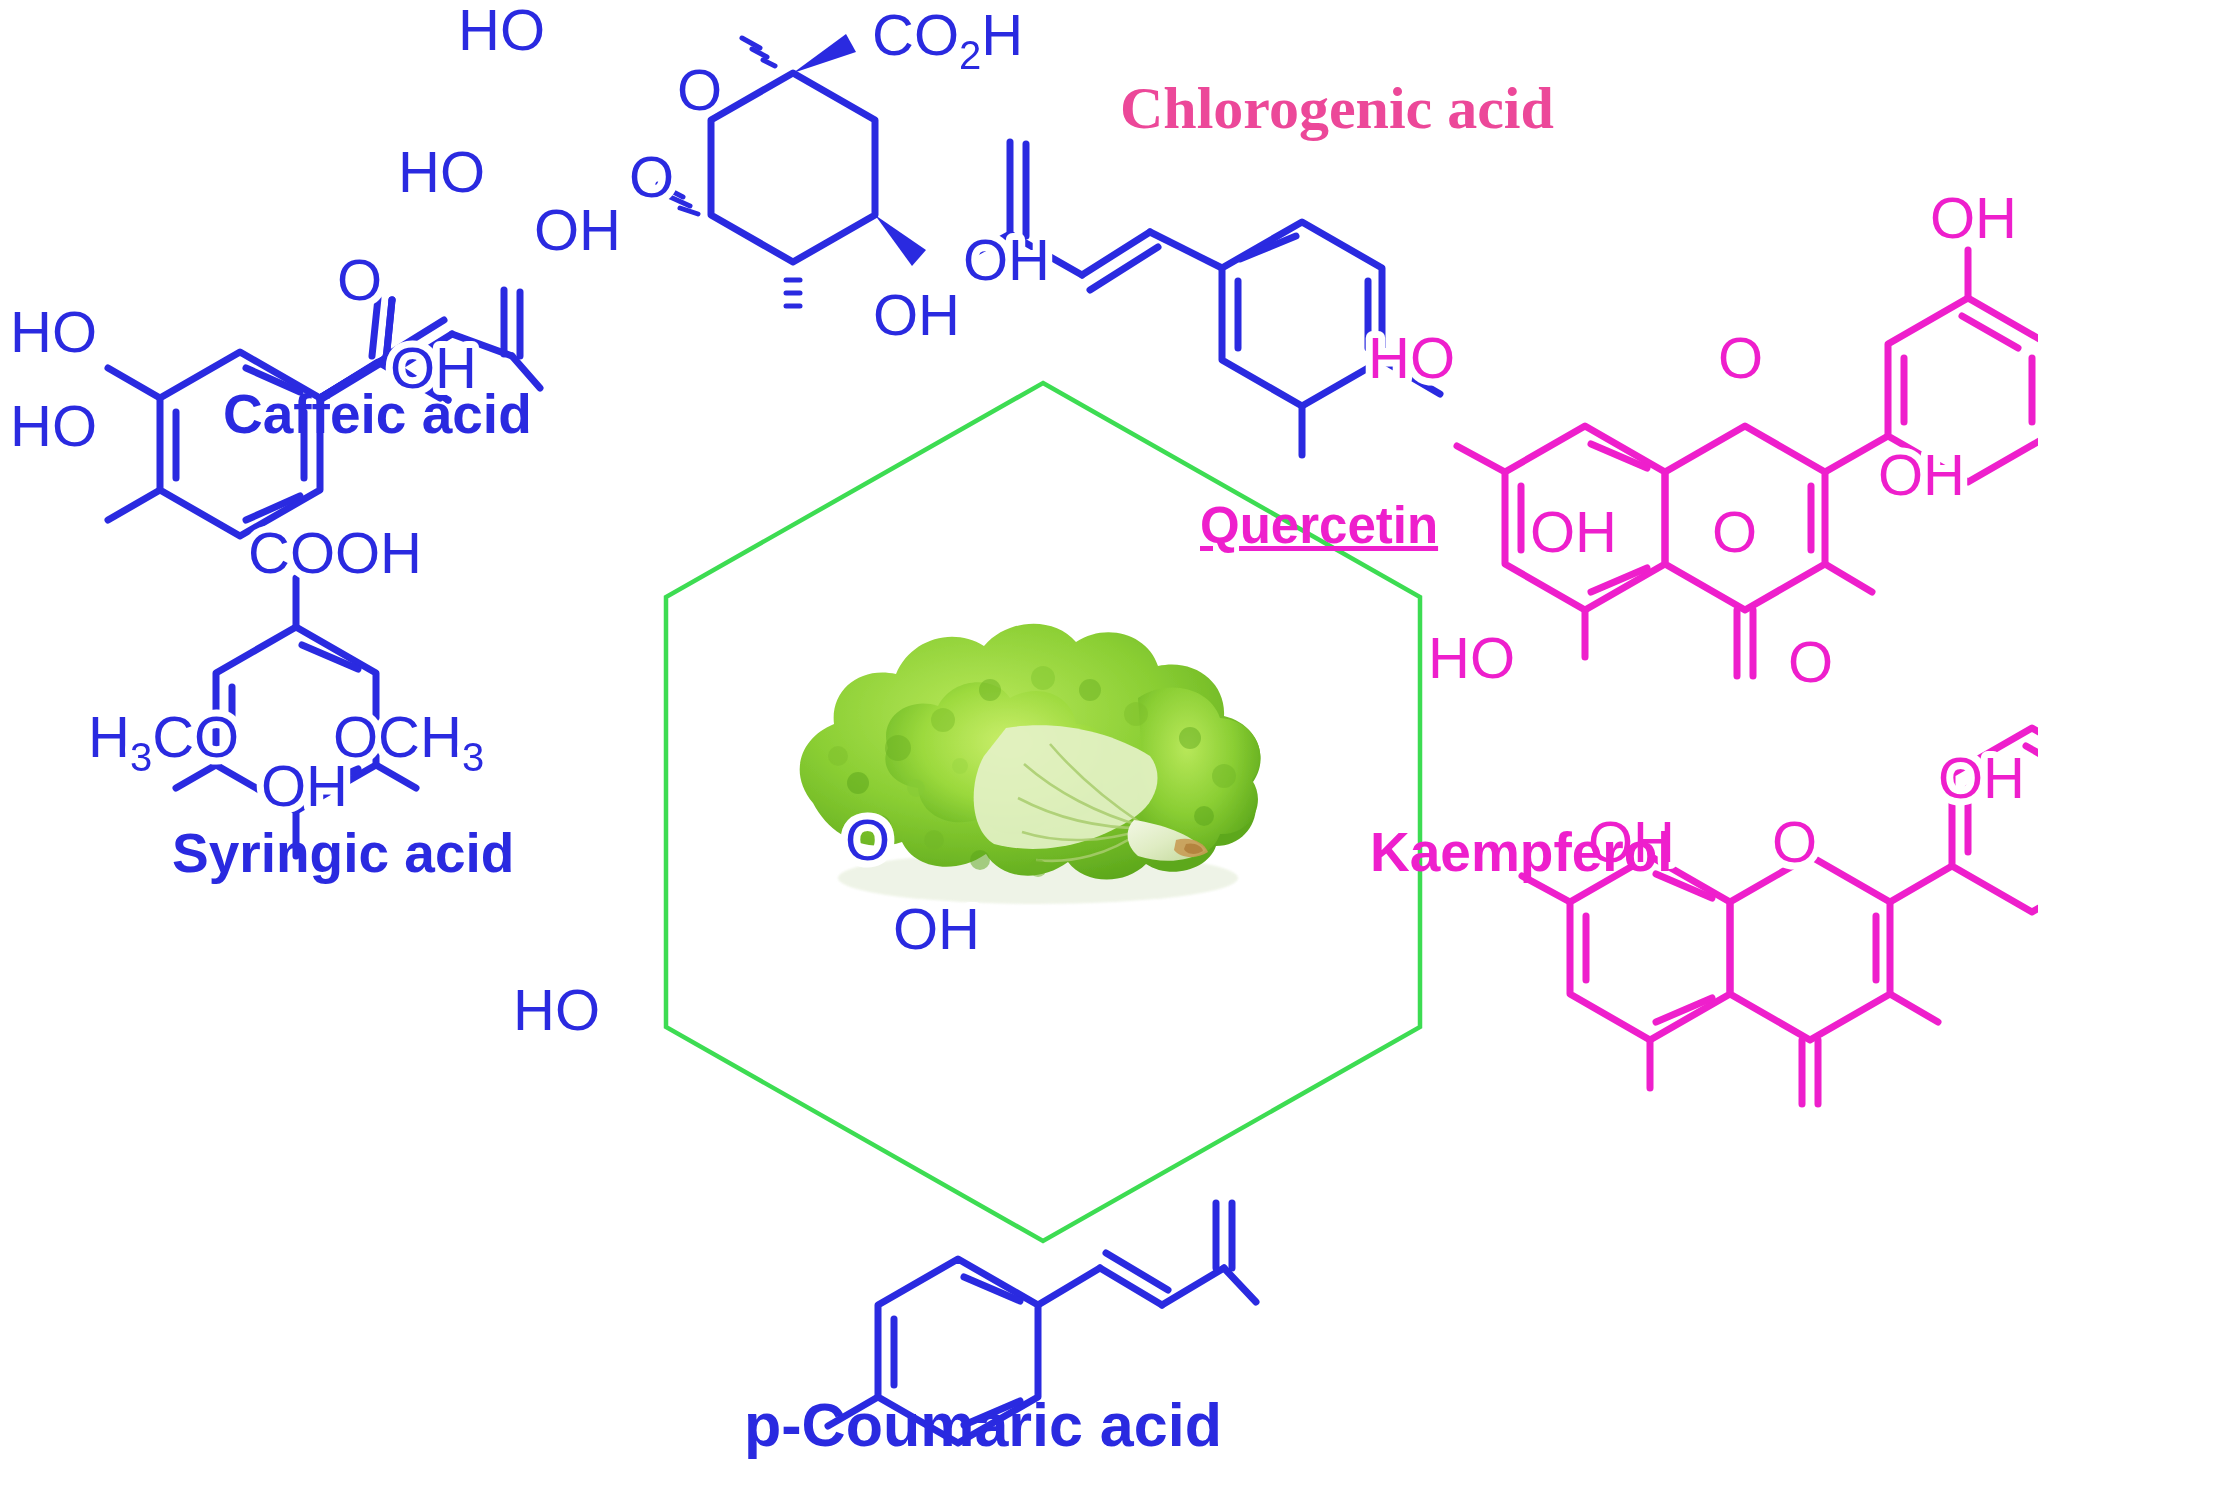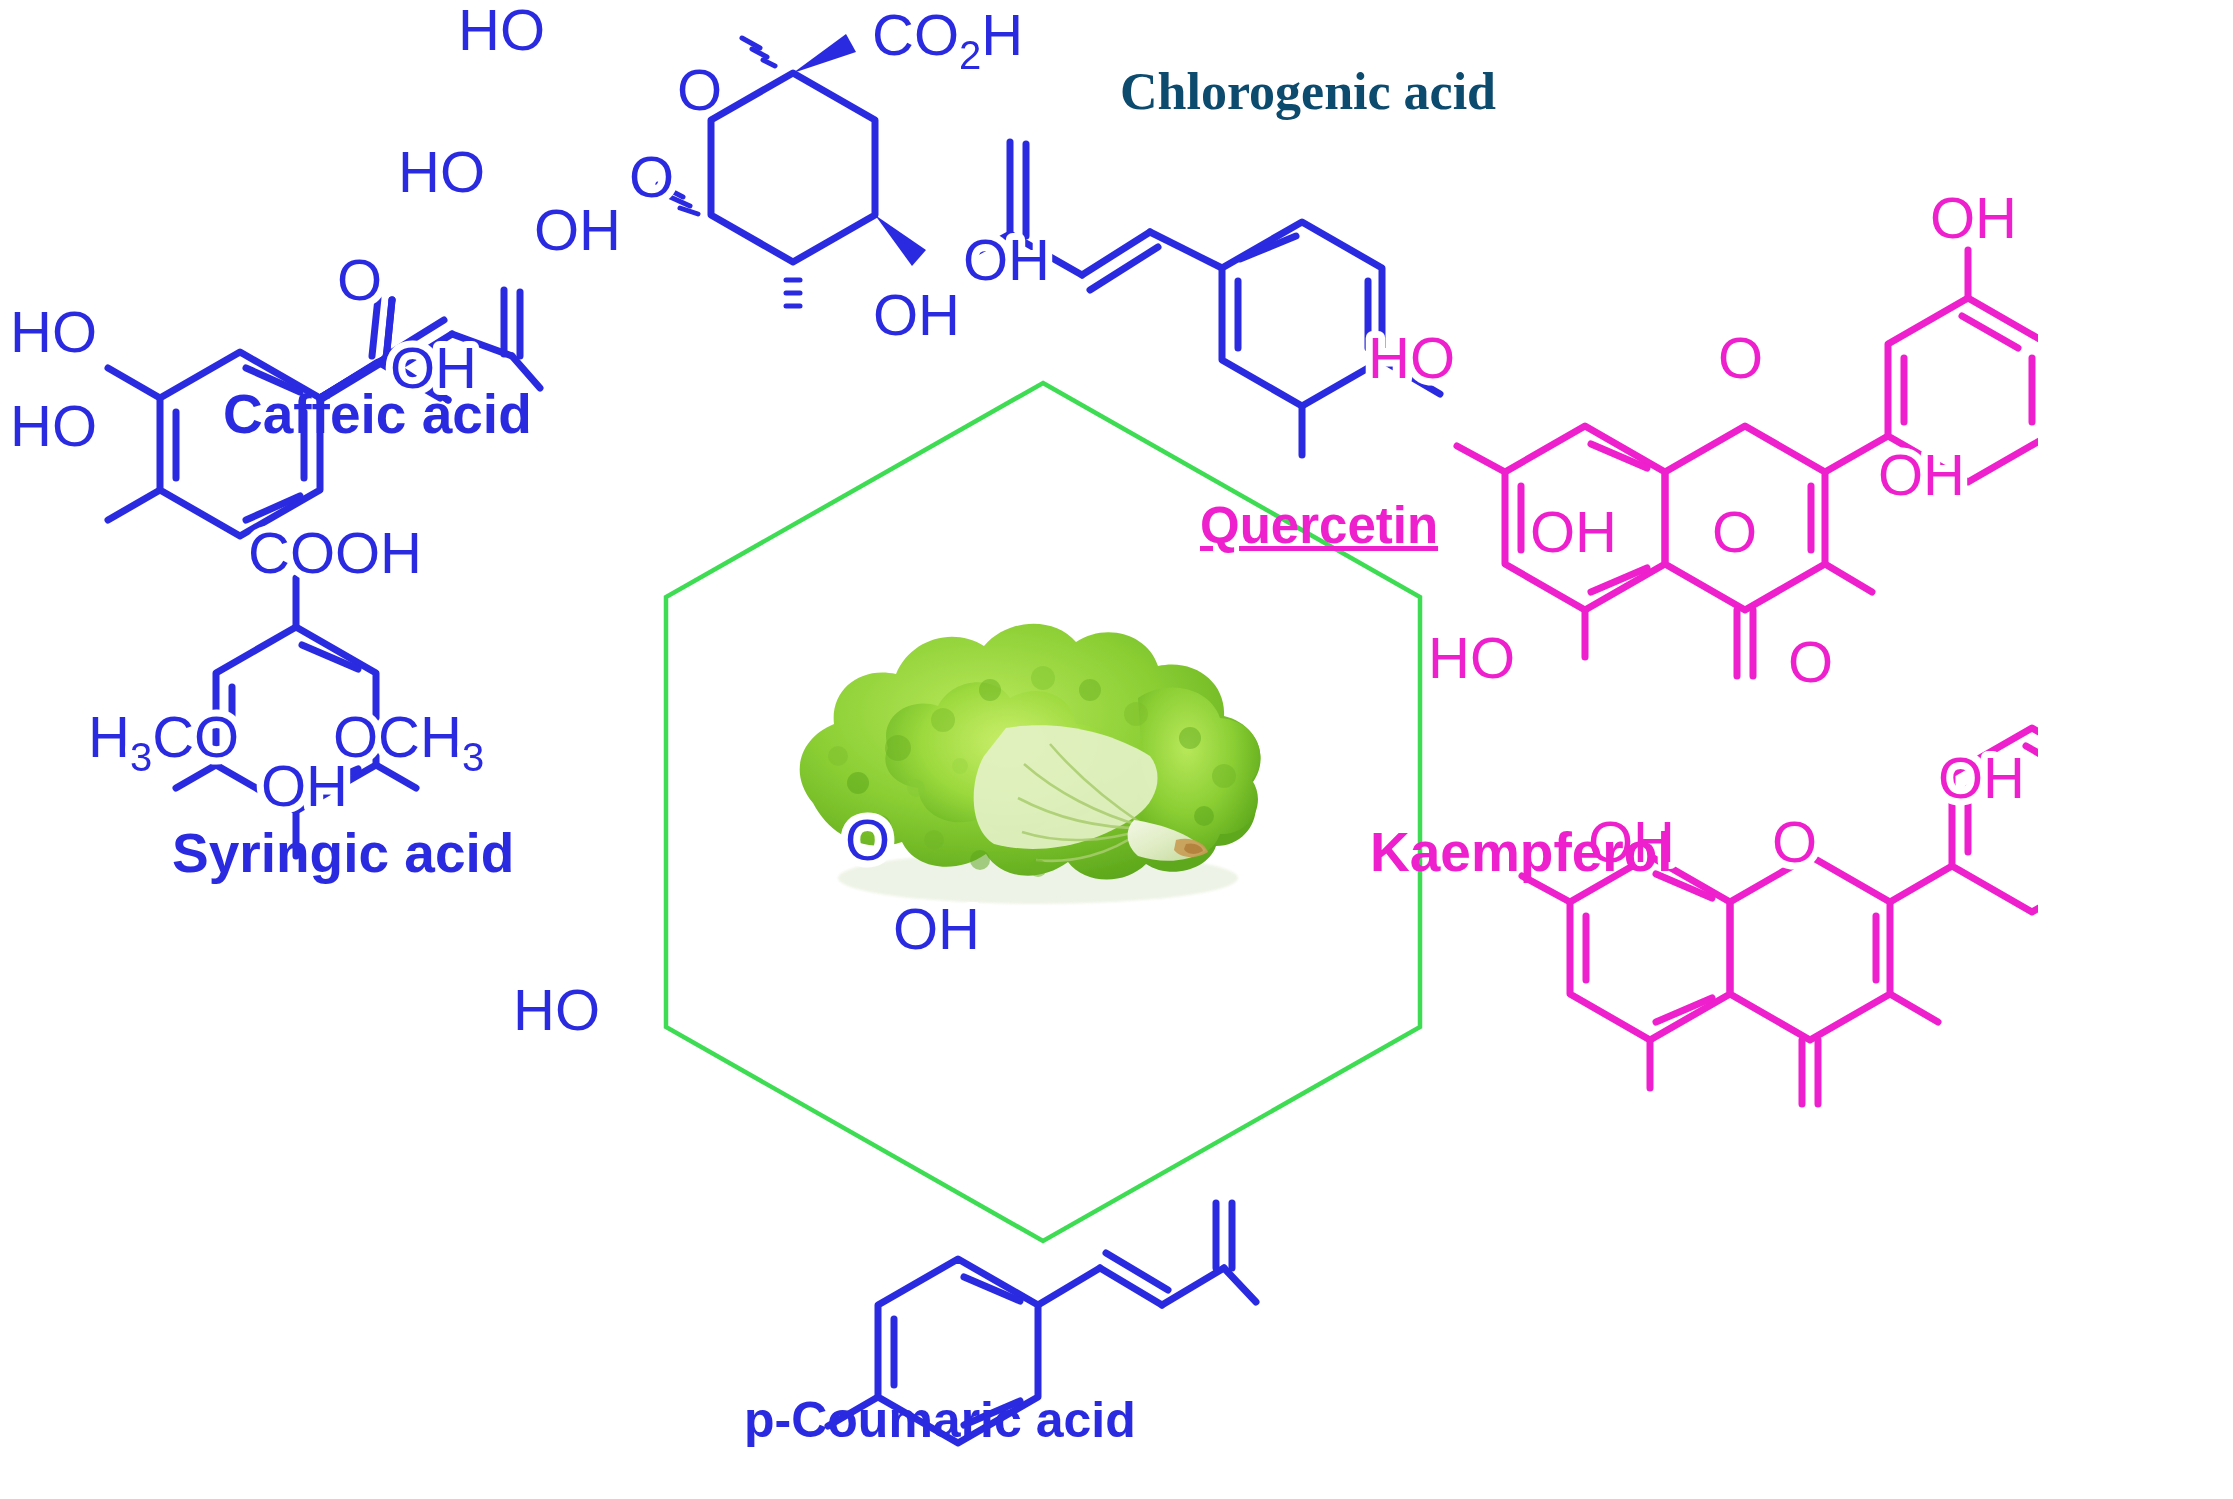--- a/index.html
+++ b/index.html
@@ -362,25 +362,25 @@
 
       <text x="2152" y="600">OH</text>
       <text x="1428" y="678">HO</text>
       <text x="1788" y="682">O</text>
       <text x="1938" y="798">OH</text>
       <text x="1588" y="862">OH</text>
       <text x="1772" y="862">O</text>
     </g>
   </svg>
 
-  <div class="label label-serif" style="left:1120px; top:66px; font-size:52px; color:#0c4a6e;">Chlorogenic acid</div>
+  <div class="label label-serif" style="left:1120px; top:78px; font-size:60px; color:#ec4899;">Chlorogenic acid</div>
 
   <div class="label label-sans" style="left:223px; top:387px; font-size:55px; color:#2a2ae0;">Caffeic acid</div>
 
   <div class="label label-sans" style="left:172px; top:826px; font-size:55px; color:#2a2ae0;">Syringic acid</div>
 
-  <div class="label label-sans" style="left:744px; top:1395px; font-size:50px; color:#2a2ae0;text-align:center;">p-Coumaric acid</div>
+  <div class="label label-sans" style="left:744px; top:1395px; font-size:61px; color:#2a2ae0;text-align:center;">p-Coumaric acid</div>
 
   <div class="label label-sans" style="left:1200px; top:500px; font-size:51px; color:#ee1fcc;text-decoration:underline;">Quercetin</div>
 
   <div class="label label-sans" style="left:1330px; top:825px; font-size:55px; color:#ee1fcc;margin-left:40px;">Kaempferol</div>
 
 </div>
 
 </body></html>

